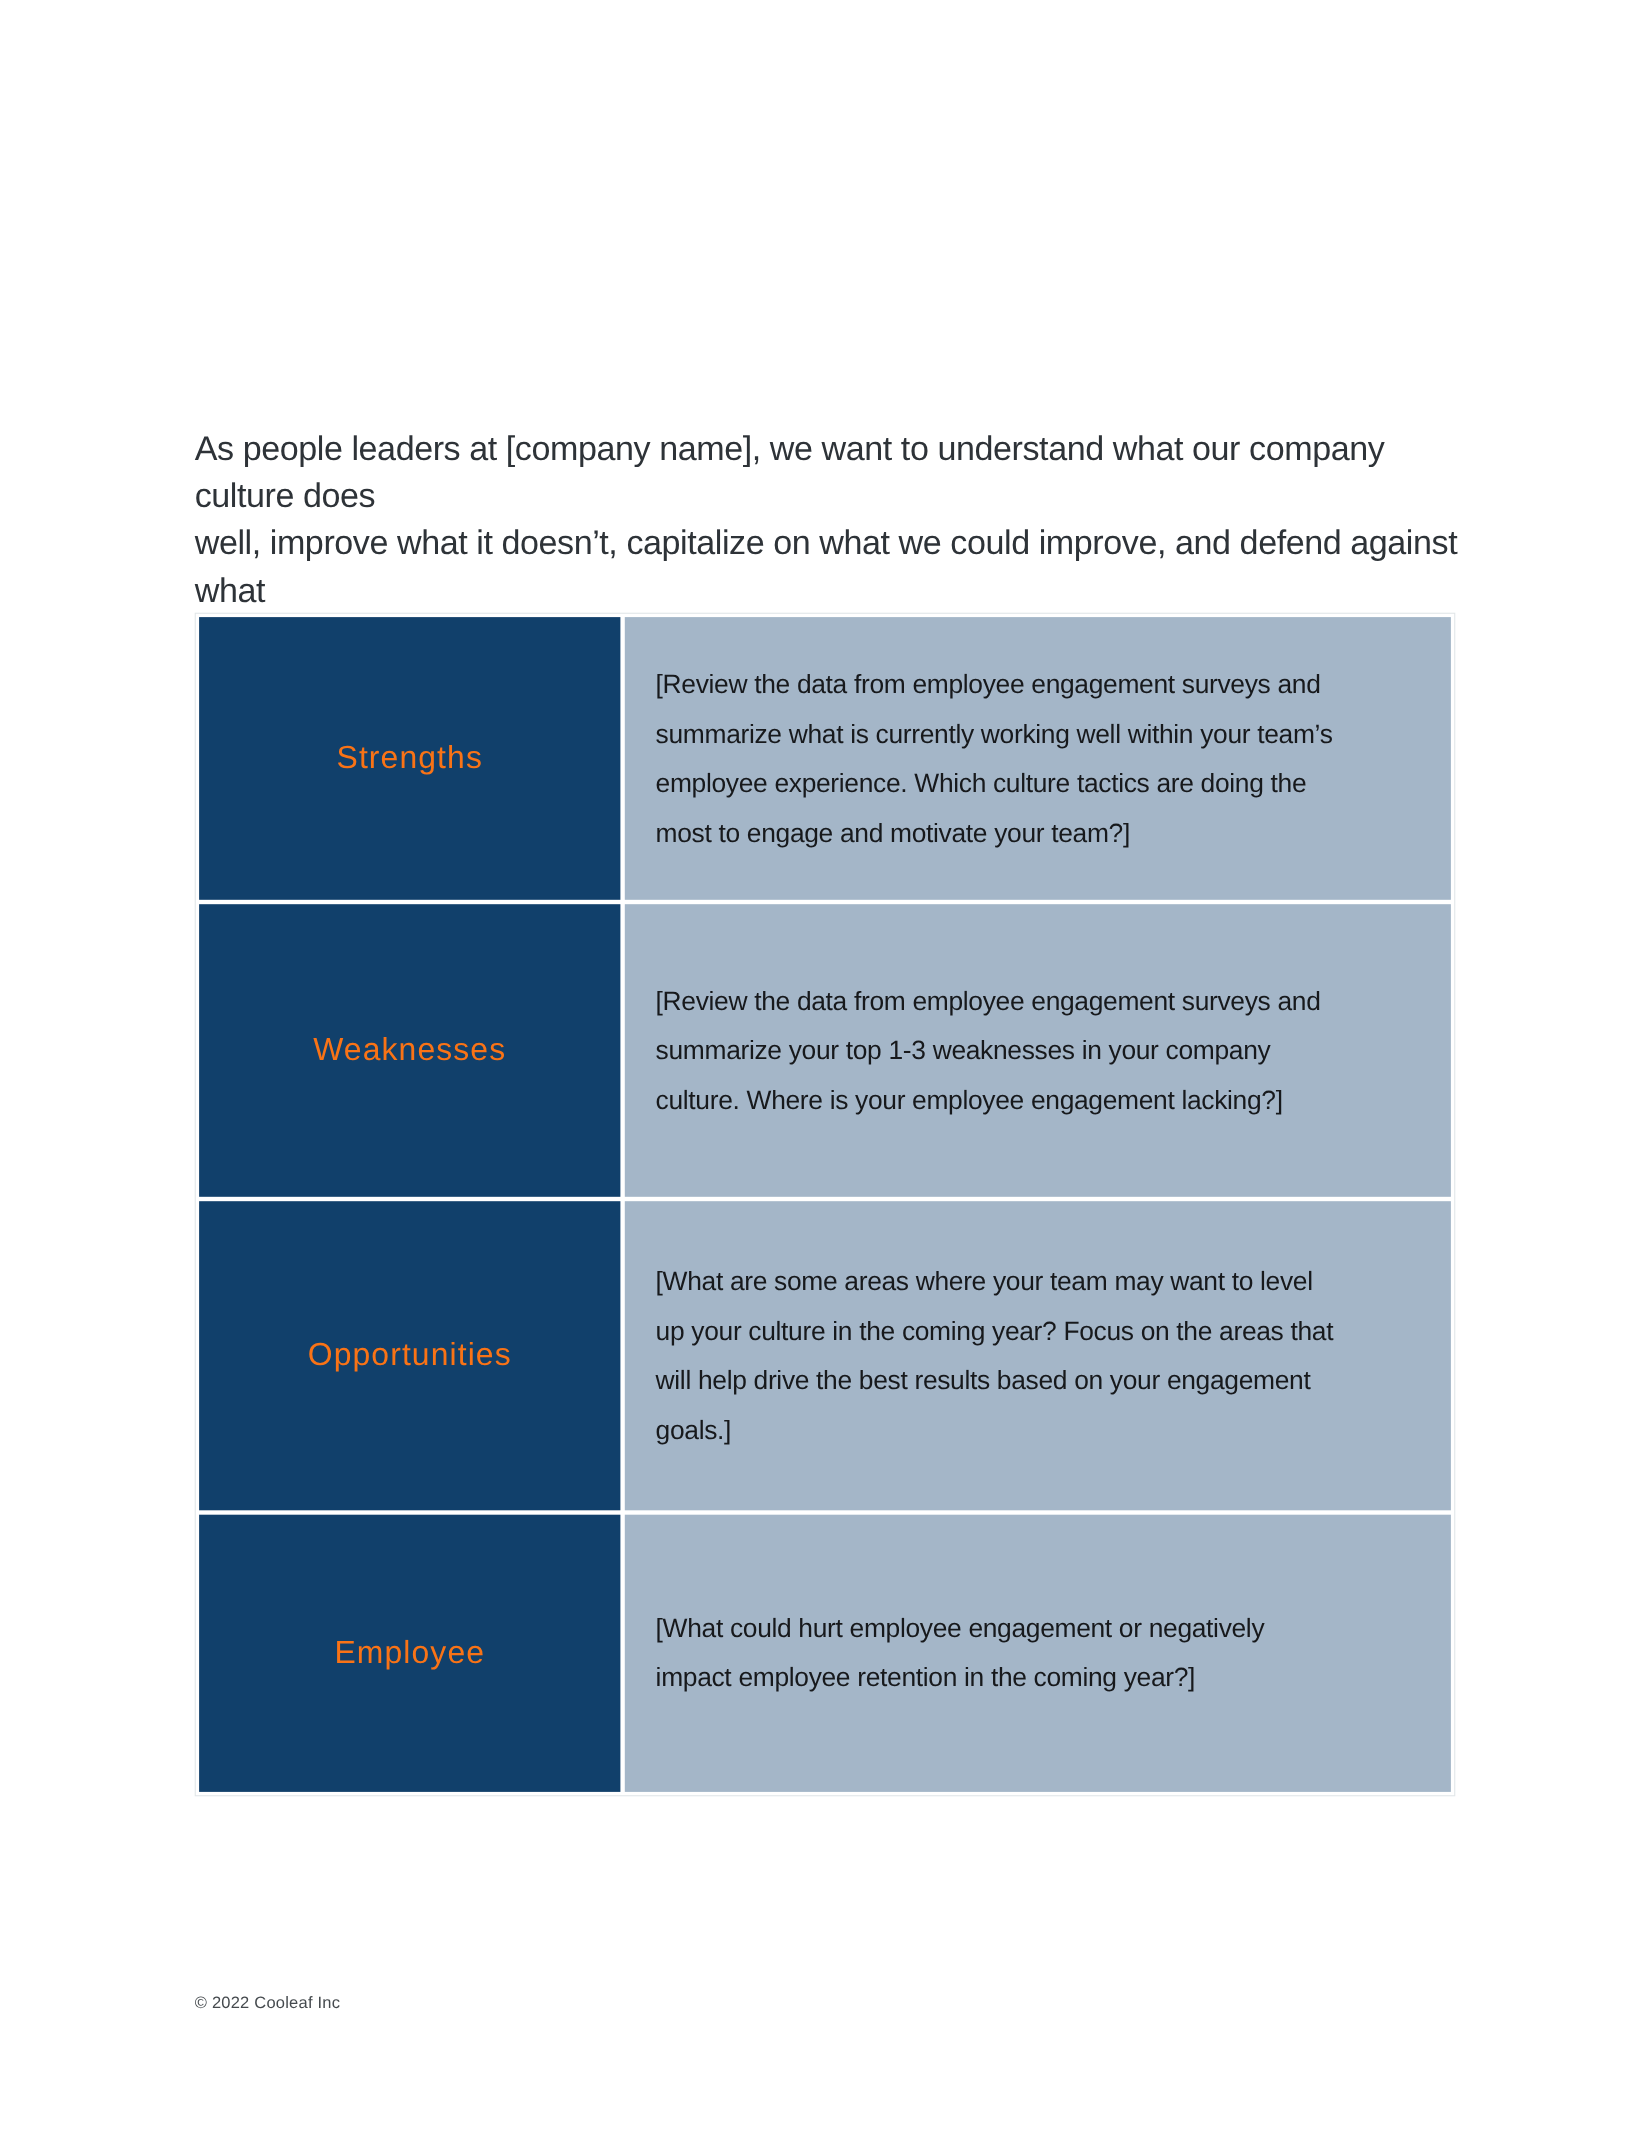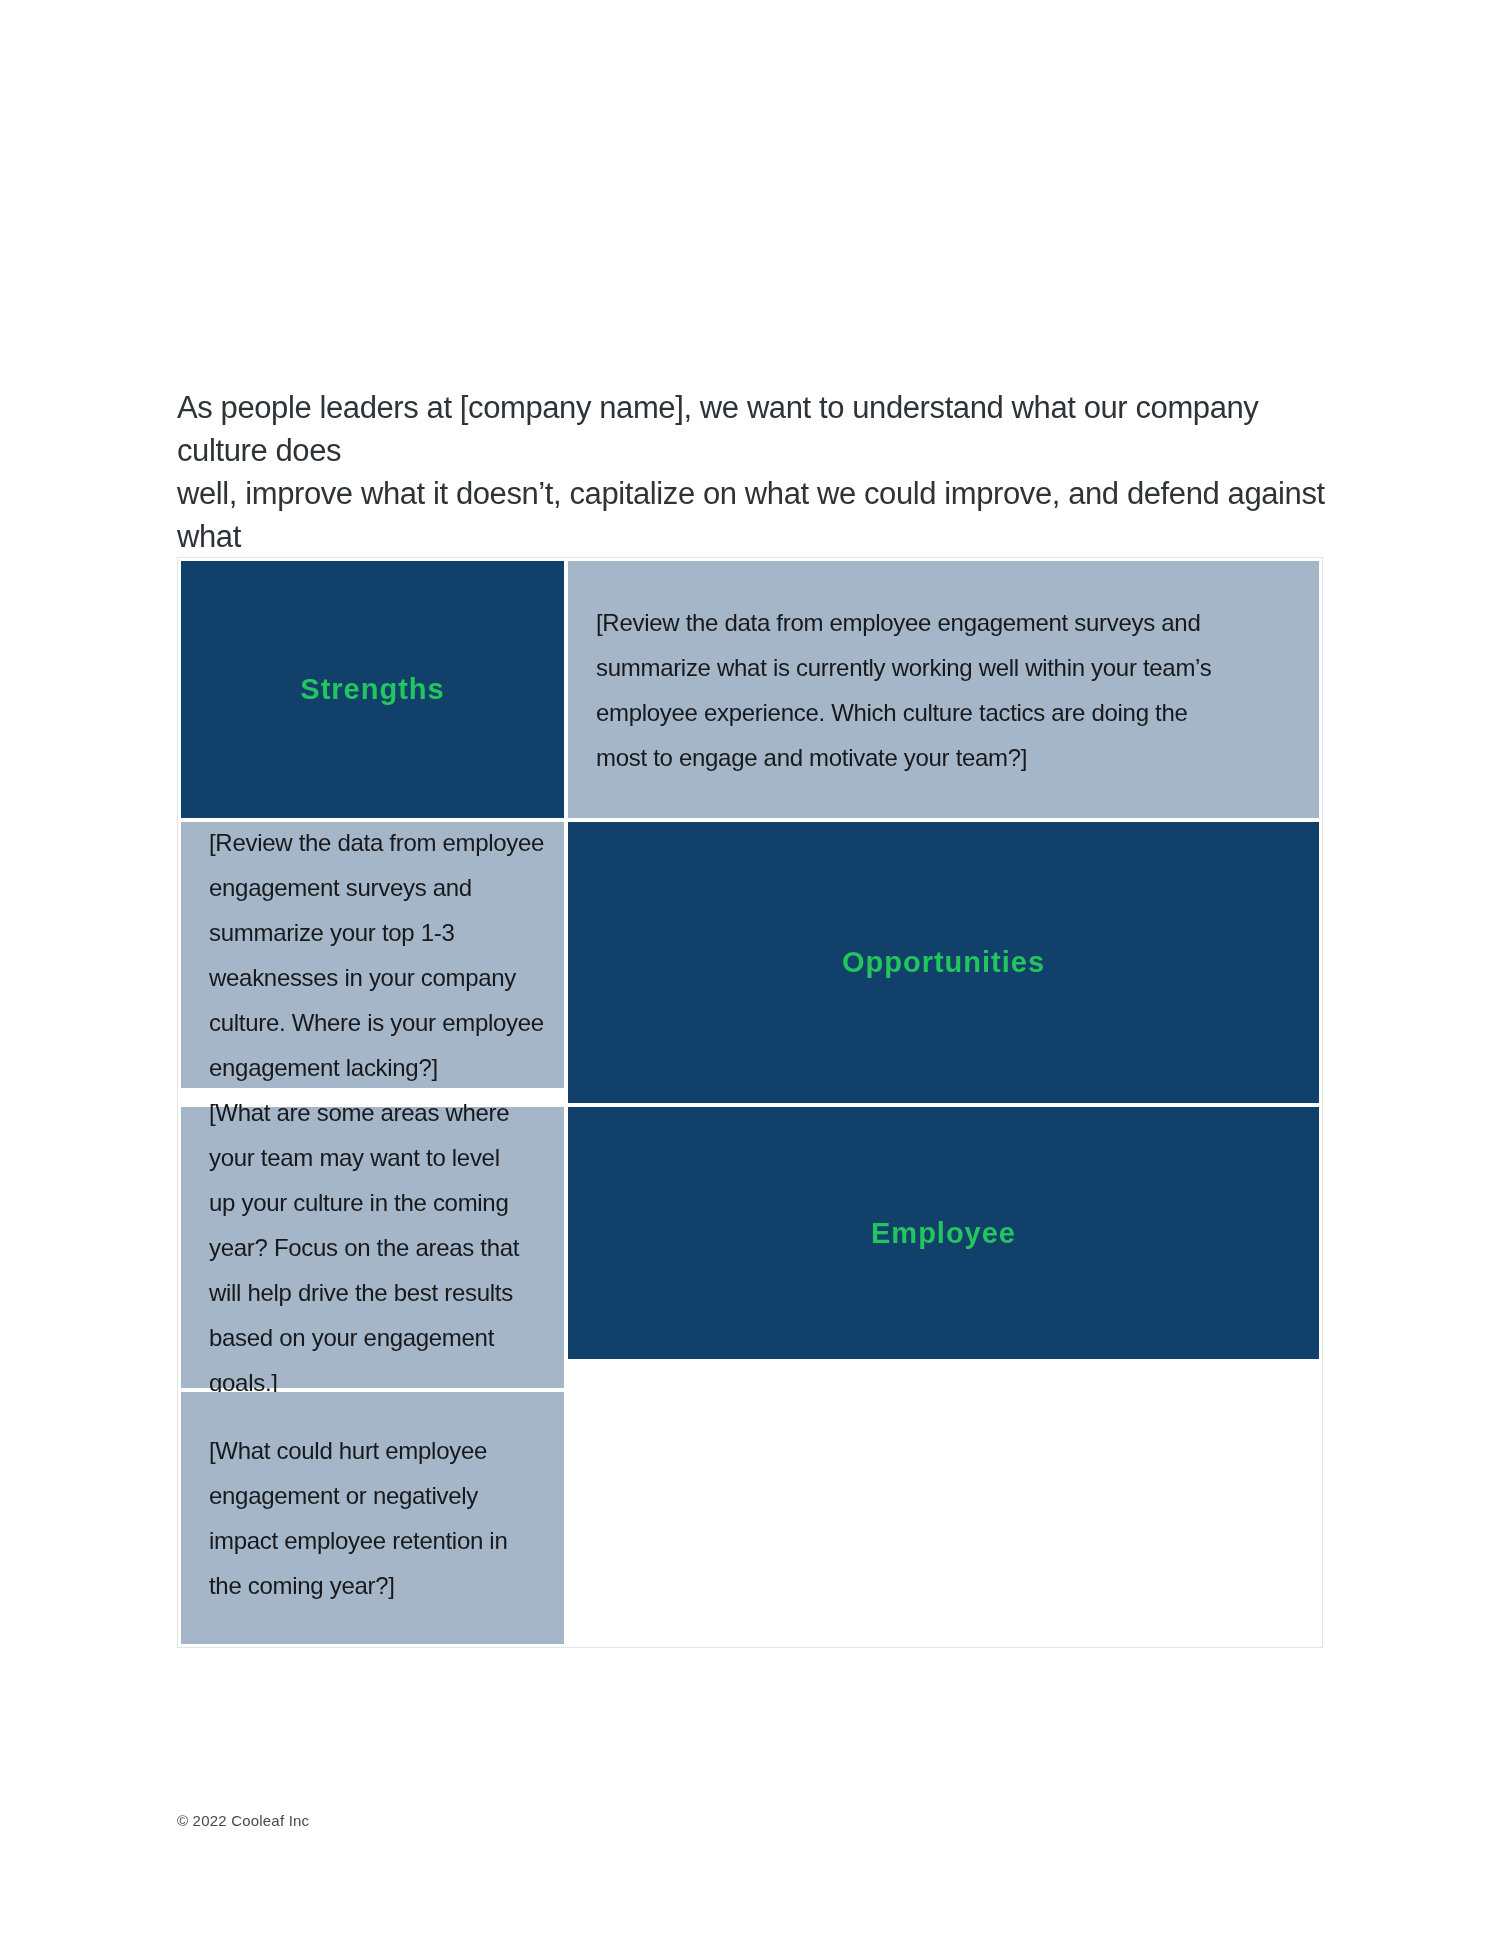--- a/index.html
+++ b/index.html
@@ -60,27 +60,27 @@
     border: 1px solid #e2e6e9;
     padding: 3px;
     box-sizing: border-box;
     display: grid;
     grid-template-columns: 383px 1fr;
     grid-auto-flow: row;
     gap: 4px;
   }
   .swot .label-cell {
     background: #11406b;
-    color: #22c55e;
+    color: #f97316;
     display: flex;
     align-items: center;
     justify-content: center;
     font-size: 29px;
     letter-spacing: 1px;
-    font-weight: 700;
+    font-weight: 400;
   }
   .swot .desc-cell {
     background: #a4b6c8;
     color: #17191c;
     display: flex;
     align-items: center;
     font-size: 24px;
     letter-spacing: -0.3px;
     line-height: 45px;
     padding-left: 28px;
@@ -114,20 +114,21 @@
 could challenge it. With that in mind, here is our engagement analysis for this year.</div>
 
   <div class="swot">
 
     <div class="label-cell row-1">Strengths</div>
     <div class="desc-cell row-1">[Review the data from employee engagement surveys and
 summarize what is currently working well within your team’s
 employee experience. Which culture tactics are doing the
 most to engage and motivate your team?]</div>
 
+    <div class="label-cell row-2">Weaknesses</div>
     <div class="desc-cell row-2">[Review the data from employee engagement surveys and
 summarize your top 1-3 weaknesses in your company
 culture. Where is your employee engagement lacking?]</div>
 
     <div class="label-cell row-3">Opportunities</div>
     <div class="desc-cell row-3">[What are some areas where your team may want to level
 up your culture in the coming year? Focus on the areas that
 will help drive the best results based on your engagement
 goals.]</div>
 

